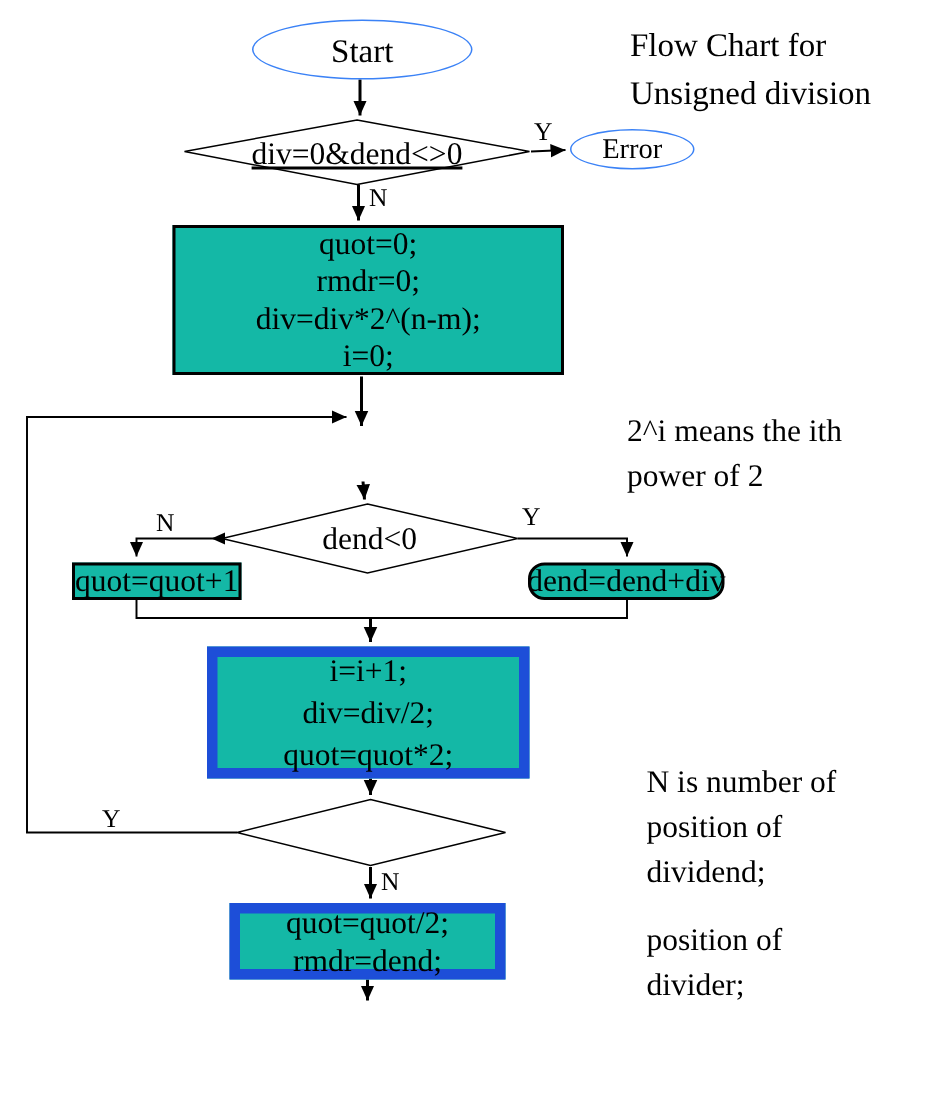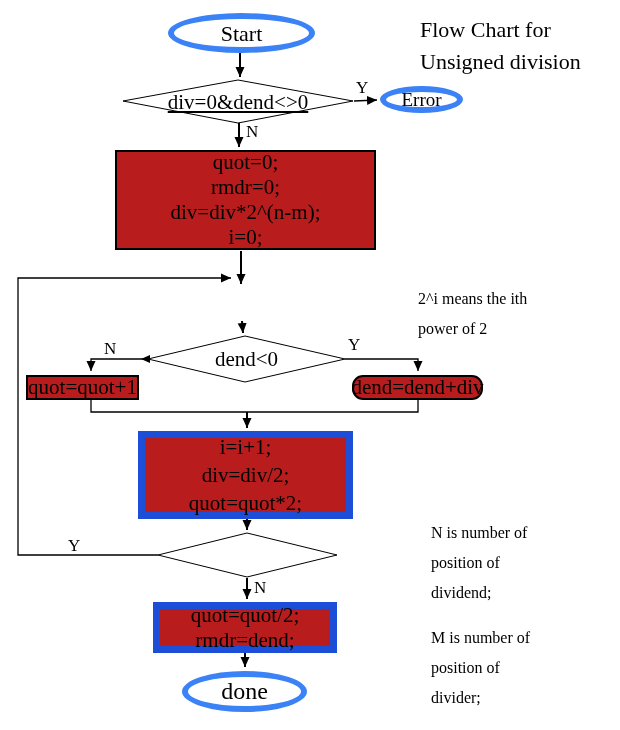--- a/index.html
+++ b/index.html
@@ -27,26 +27,26 @@
     flex-direction: column;
     align-items: center;
     justify-content: center;
     text-align: center;
     box-sizing: border-box;
     font-size: 21px;
     line-height: 25px;
     white-space: nowrap;
   }
   .ellipse {
-    border: 6px solid #3b82f6;
+    border: 1px solid #3b82f6;
     border-radius: 50%;
     background: #ffffff;
   }
   .rect {
-    background: #b91c1c;
+    background: #14b8a6;
   }
   .b2 { border: 2px solid #000000; }
   .b1 { border: 7px solid #1d4ed8; }
   .dtext {
     position: absolute;
     display: flex;
     align-items: center;
     justify-content: center;
     text-align: center;
     font-size: 21px;
@@ -59,24 +59,23 @@
     white-space: nowrap;
   }
   .title {
     position: absolute;
     font-size: 22px;
     line-height: 32px;
     white-space: nowrap;
   }
   .note {
     position: absolute;
-    font-size: 16px;
+    font-size: 21px;
     line-height: 30px;
     white-space: nowrap;
-    margin-top: 12px;
   }
 </style>
 </head>
 <body>
 
 <div class="canvas">
 
   <svg class="layer" width="620" height="730" viewBox="0 0 620 730">
     <defs>
       <marker id="arrow" markerUnits="userSpaceOnUse" markerWidth="11" markerHeight="10" refX="10" refY="5" orient="auto">
@@ -109,42 +108,39 @@
   </svg>
 
   <div class="node ellipse" style="left:168px; top:13px; width:147px; height:40px; font-size:22px;">
     <span>Start</span>
   </div>
 
   <div class="node ellipse" style="left:380px; top:86px; width:83px; height:27px; font-size:19px;">
     <span>Error</span>
   </div>
 
-  <div class="node ellipse" style="left:182px; top:671px; width:125px; height:41px; font-size:24px;">
-    <span>done</span>
-  </div>
 
   <div class="dtext" style="left:123px; top:81px; width:230px; height:42px;text-decoration:underline;">
     <span>div=0&amp;dend&lt;&gt;0</span>
   </div>
 
   <div class="dtext" style="left:148px; top:337px; width:197px; height:44px;">
     <span>dend&lt;0</span>
   </div>
 
 
   <div class="node rect b2" style="left:115px; top:150px; width:261px; height:100px;">
     <div>quot=0;</div>
     <div>rmdr=0;</div>
     <div>div=div*2^(n-m);</div>
     <div>i=0;</div>
   </div>
 
 
-  <div class="node rect b2" style="left:26px; top:375px; width:113px; height:25px;">
+  <div class="node rect b2" style="left:48px; top:375px; width:113px; height:25px;">
     <span>quot=quot+1</span>
   </div>
 
   <div class="node rect b2" style="left:352px; top:375px; width:131px; height:25px;border-radius:11px;">
     <span>dend=dend+div</span>
   </div>
 
   <div class="node rect b1" style="left:138px; top:431px; width:215px; height:88px; line-height:28px;">
     <div>i=i+1;</div>
     <div>div=div/2;</div>
@@ -173,18 +169,17 @@
     <div>power of 2</div>
   </div>
 
   <div class="note" style="left:431px; top:506px;">
     <div>N is number of</div>
     <div>position of</div>
     <div>dividend;</div>
   </div>
 
   <div class="note" style="left:431px; top:611px;">
-    <div>M is number of</div>
     <div>position of</div>
     <div>divider;</div>
   </div>
 
 </div>
 
 </body></html>

